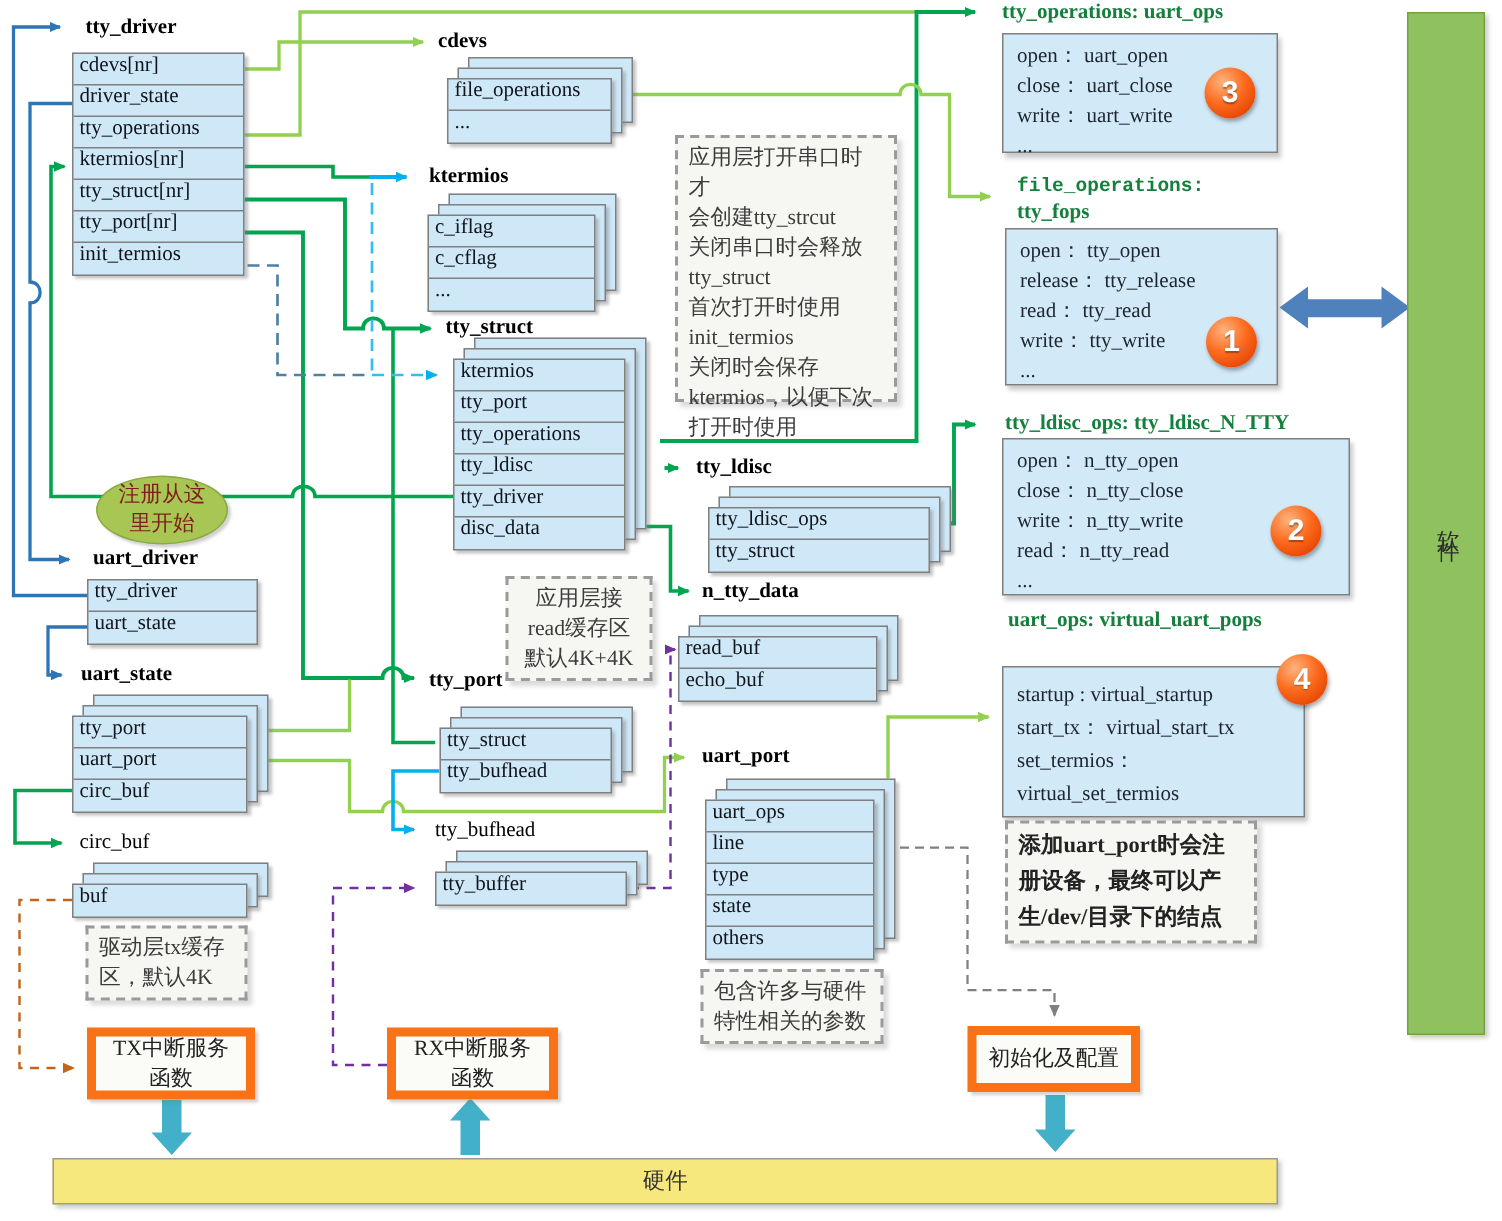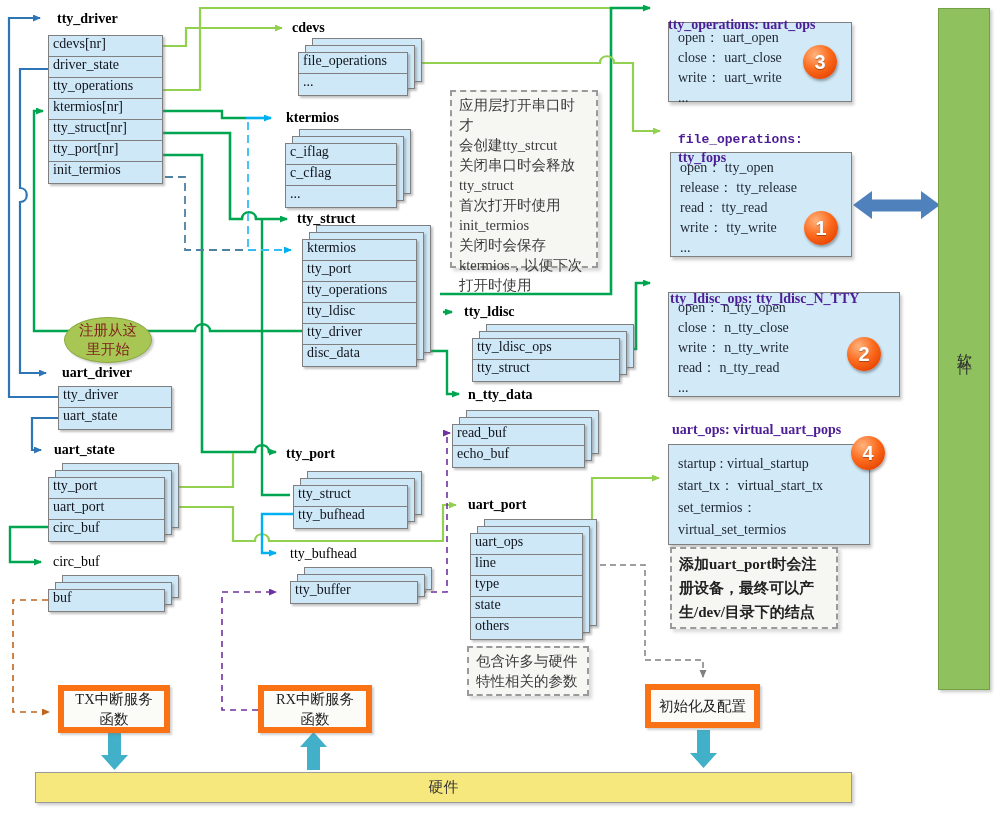--- a/index.html
+++ b/index.html
@@ -20,21 +20,21 @@
   .stack .g{position:absolute;width:100%;height:100%;background:#cfe8f7;
             border:1px solid #7f7f7f;box-shadow:2px 2px 2px rgba(120,120,120,.45);}
   .stack .g1{left:7px;top:-7px;}
   .stack .g2{left:14px;top:-14px;}
   .stack .rows{position:relative;background:#cfe8f7;border:1px solid #7f7f7f;
                box-shadow:2px 2px 2px rgba(120,120,120,.45);}
   .opbox{position:absolute;z-index:2;background:#d2eaf8;border:1px solid #7f7f7f;
          box-shadow:2px 3px 3px rgba(120,120,120,.4);font:14px "Liberation Serif","DejaVu Serif",serif;
          color:#1d2530;line-height:20px;padding:5px 9px;white-space:pre-line;}
   .optitle{position:absolute;z-index:3;font:bold 14px "Liberation Serif","DejaVu Serif",serif;
-           color:#4c1d95;white-space:nowrap;margin-top:16px;}
+           color:#15803d;white-space:nowrap;}
   .optitle.mono{font:bold 13px "Liberation Mono","DejaVu Sans Mono",monospace;}
   .badge{position:absolute;z-index:4;width:34px;height:34px;border-radius:50%;
          background:radial-gradient(circle at 35% 28%, #ffb37e 0%, #fc6b1e 45%, #e84804 78%);
          color:#fff;font:bold 20px "Liberation Sans","DejaVu Sans",sans-serif;
          display:flex;align-items:center;justify-content:center;
          box-shadow:1px 2px 3px rgba(0,0,0,.35);text-shadow:0 1px 1px rgba(0,0,0,.35);}
   .note{position:absolute;z-index:2;border:2px dashed #9a9a9a;background:#f6f6f3;
         color:#3c3c3c;font:14.5px/20px "Liberation Serif","DejaVu Serif",serif;
         white-space:pre-line;padding:3px 7px;box-shadow:3px 3px 3px rgba(150,150,150,.35);}
   .pbox{position:absolute;z-index:2;background:#fbfbf8;border:6px solid #f97316;
@@ -280,20 +280,25 @@
 
   <div class="note" style="left:450px;top:90px;width:148px;height:178px">应用层打开串口时才
 会创建tty_strcut
 关闭串口时会释放
 tty_struct
 首次打开时使用
 init_termios
 关闭时会保存
 ktermios，以便下次
 打开时使用</div>
+  <div class="note" style="left:337px;top:384px;width:98px;text-align:center">应用层接
+read缓存区
+默认4K+4K</div>
+  <div class="note" style="left:57px;top:617px;width:108px">驱动层tx缓存
+区，默认4K</div>
   <div class="note" style="left:670px;top:547px;width:168px;font-weight:700;font-size:15px;line-height:24px;color:#222">添加uart_port时会注
 册设备，最终可以产
 生/dev/目录下的结点</div>
   <div class="note" style="left:467px;top:646px;width:122px">包含许多与硬件
 特性相关的参数</div>
 
   <div class="pbox" style="left:58px;top:685px;width:112px;height:48px">TX中断服务
 函数</div>
   <div class="pbox" style="left:258px;top:685px;width:114px;height:48px">RX中断服务
 函数</div>

